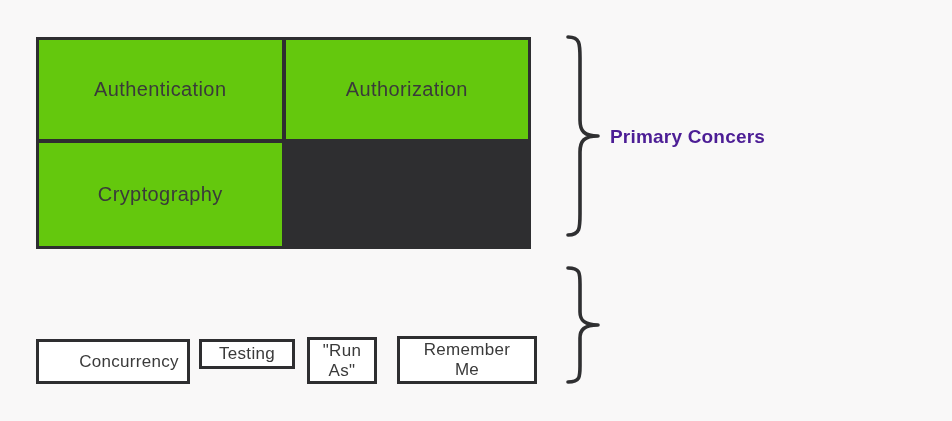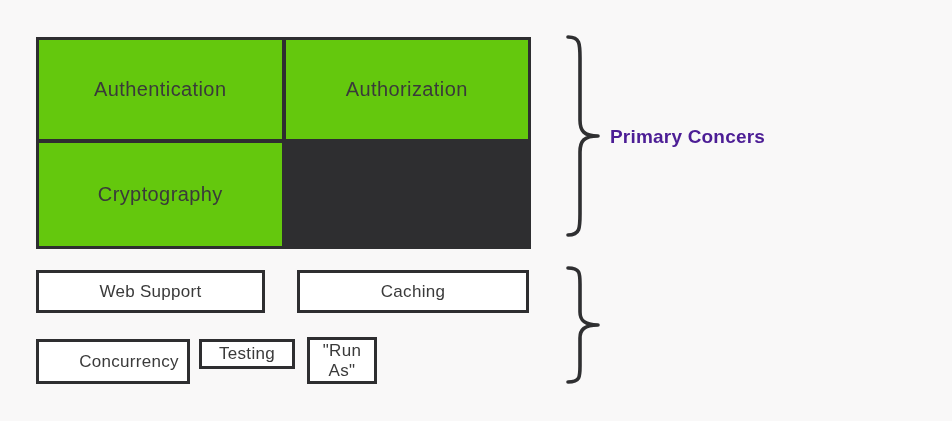--- a/index.html
+++ b/index.html
@@ -99,35 +99,33 @@
       <span class="cell-label">Authentication</span>
     </div>
     <div class="cell">
       <span class="cell-label">Authorization</span>
     </div>
     <div class="cell">
       <span class="cell-label">Cryptography</span>
     </div>
   </div>
 
-  <div class="wbox" id="box-web-support">
-    <span class="box-label">Web Support</span>
-  </div>
-  <div class="wbox" id="box-caching">
-    <span class="box-label">Caching</span>
-  </div>
   <div class="wbox" id="box-concurrency">
     <span class="box-label">Concurrency</span>
   </div>
   <div class="wbox" id="box-testing">
     <span class="box-label">Testing</span>
   </div>
   <div class="wbox" id="box-run-as">
     <span class="box-label">"Run
 As"</span>
+  </div>
+  <div class="wbox" id="box-remember-me">
+    <span class="box-label">Remember
+Me</span>
   </div>
 
   <svg class="brace" id="brace-primary" width="40" height="204" viewBox="0 0 40 204">
     <path d="M 4 3 C 16 3 16 10 16 24 L 16 86 C 16 97 20 102 34 102 C 20 102 16 107 16 118 L 16 180 C 16 194 16 201 4 201"></path>
   </svg>
   <svg class="brace" id="brace-supporting" width="40" height="120" viewBox="0 0 40 120">
     <path d="M 4 3 C 16 3 16 8 16 19 L 16 47 C 16 55 20 60 34 60 C 20 60 16 65 16 73 L 16 101 C 16 112 16 117 4 117"></path>
   </svg>
 
   <div class="side-label" id="label-primary">Primary Concers</div>

